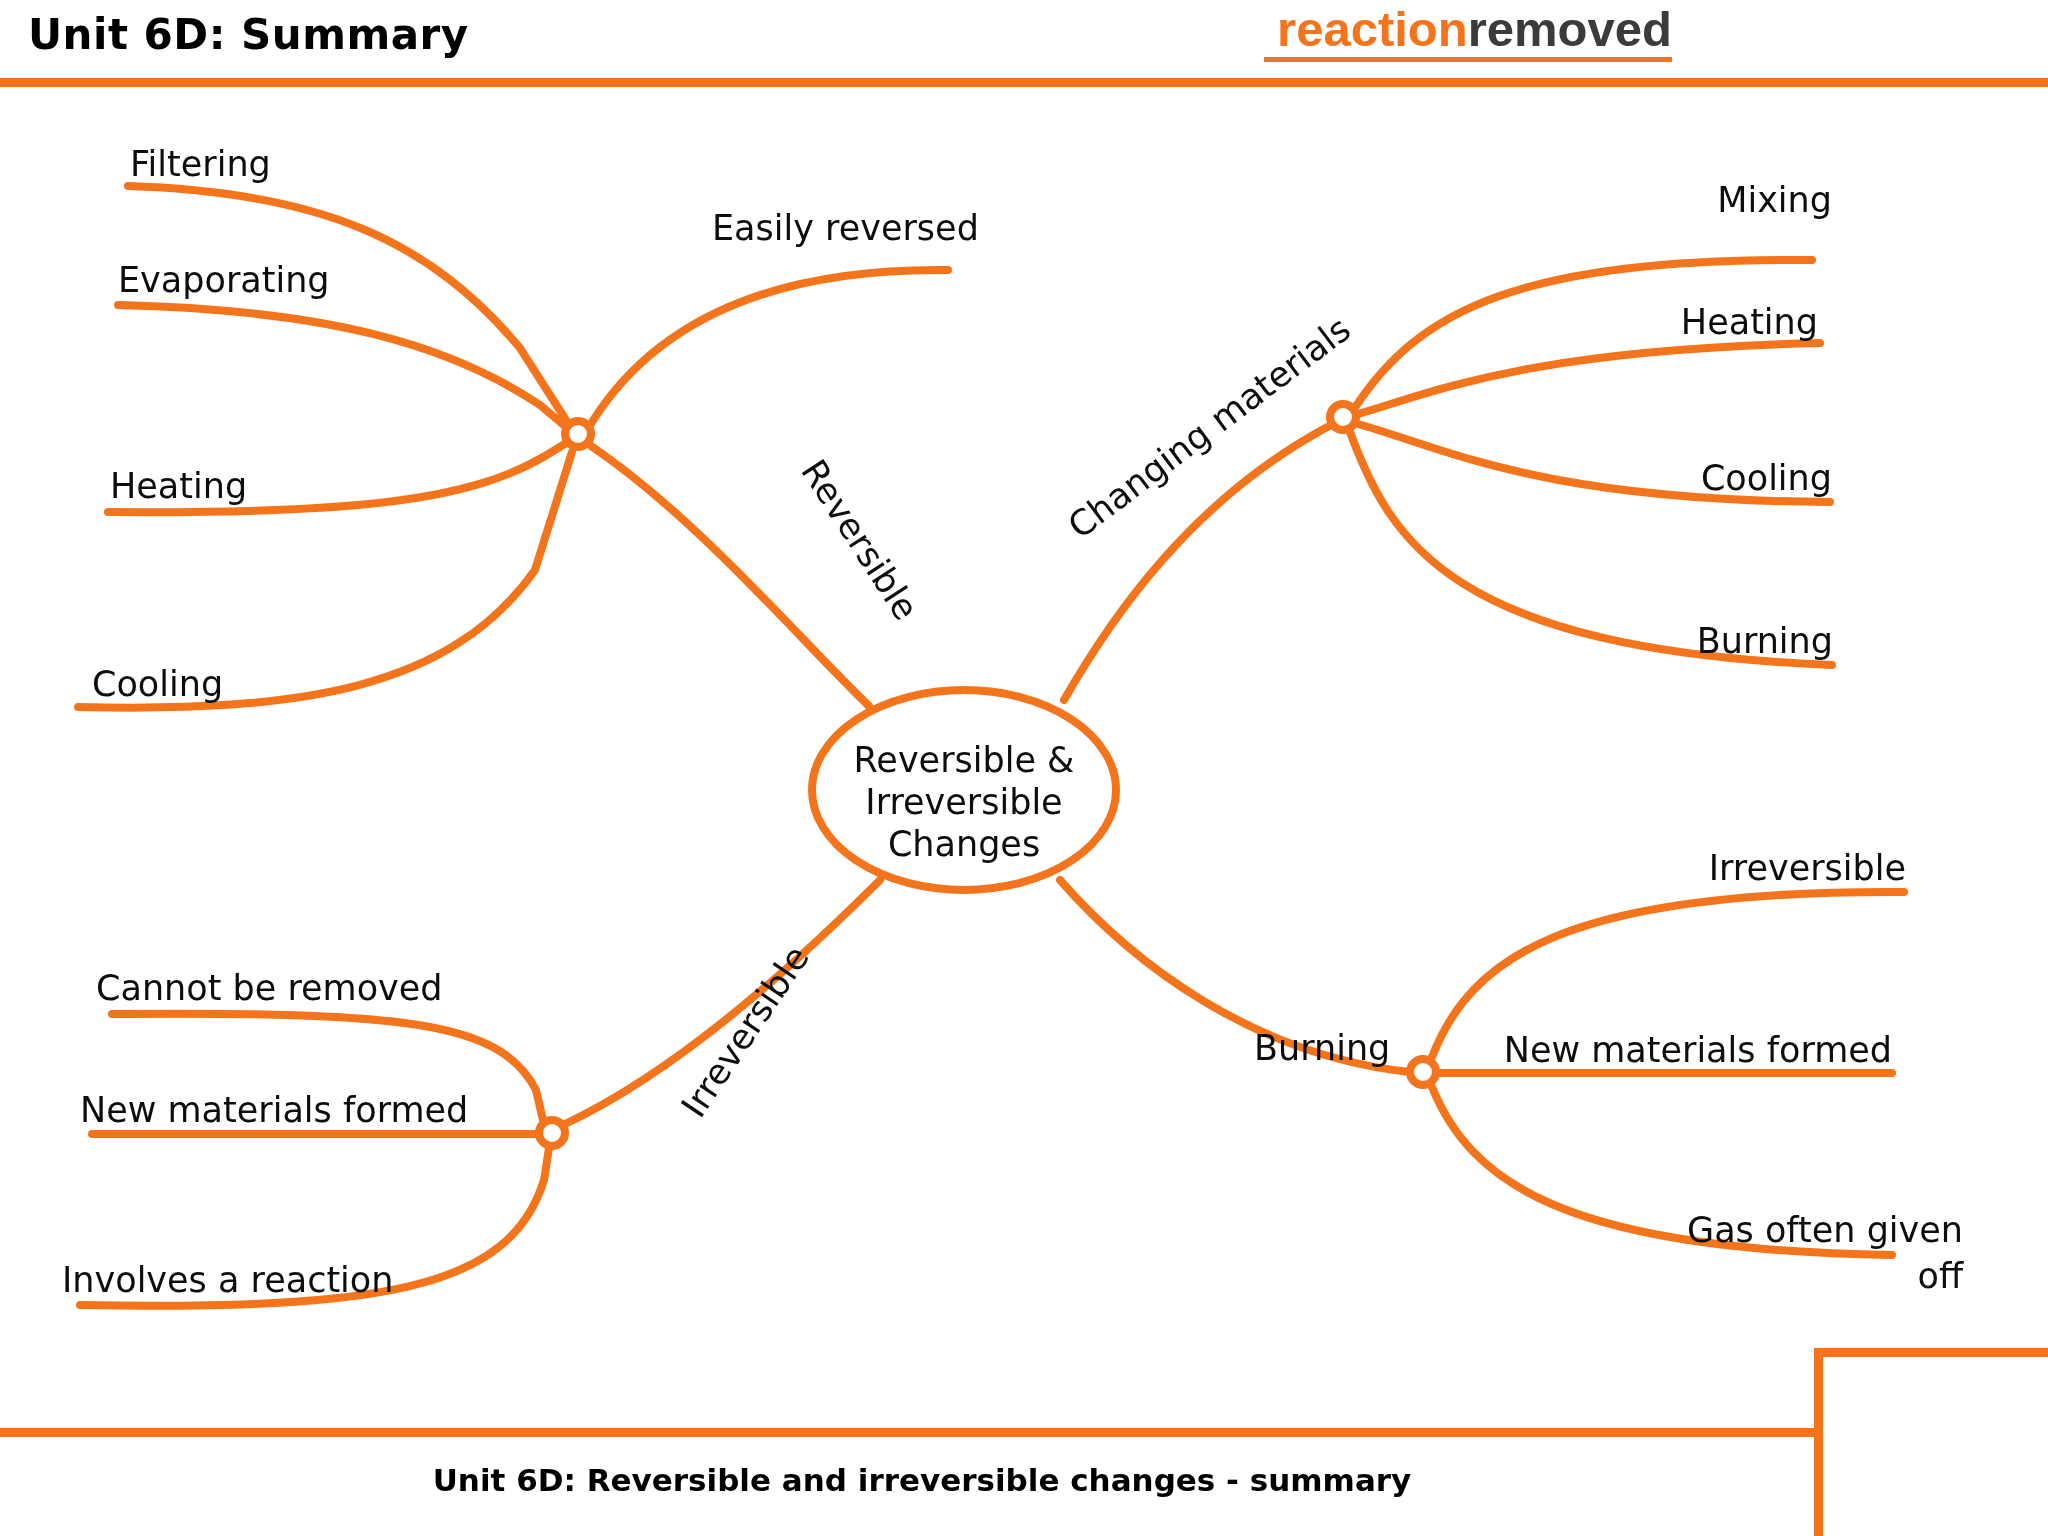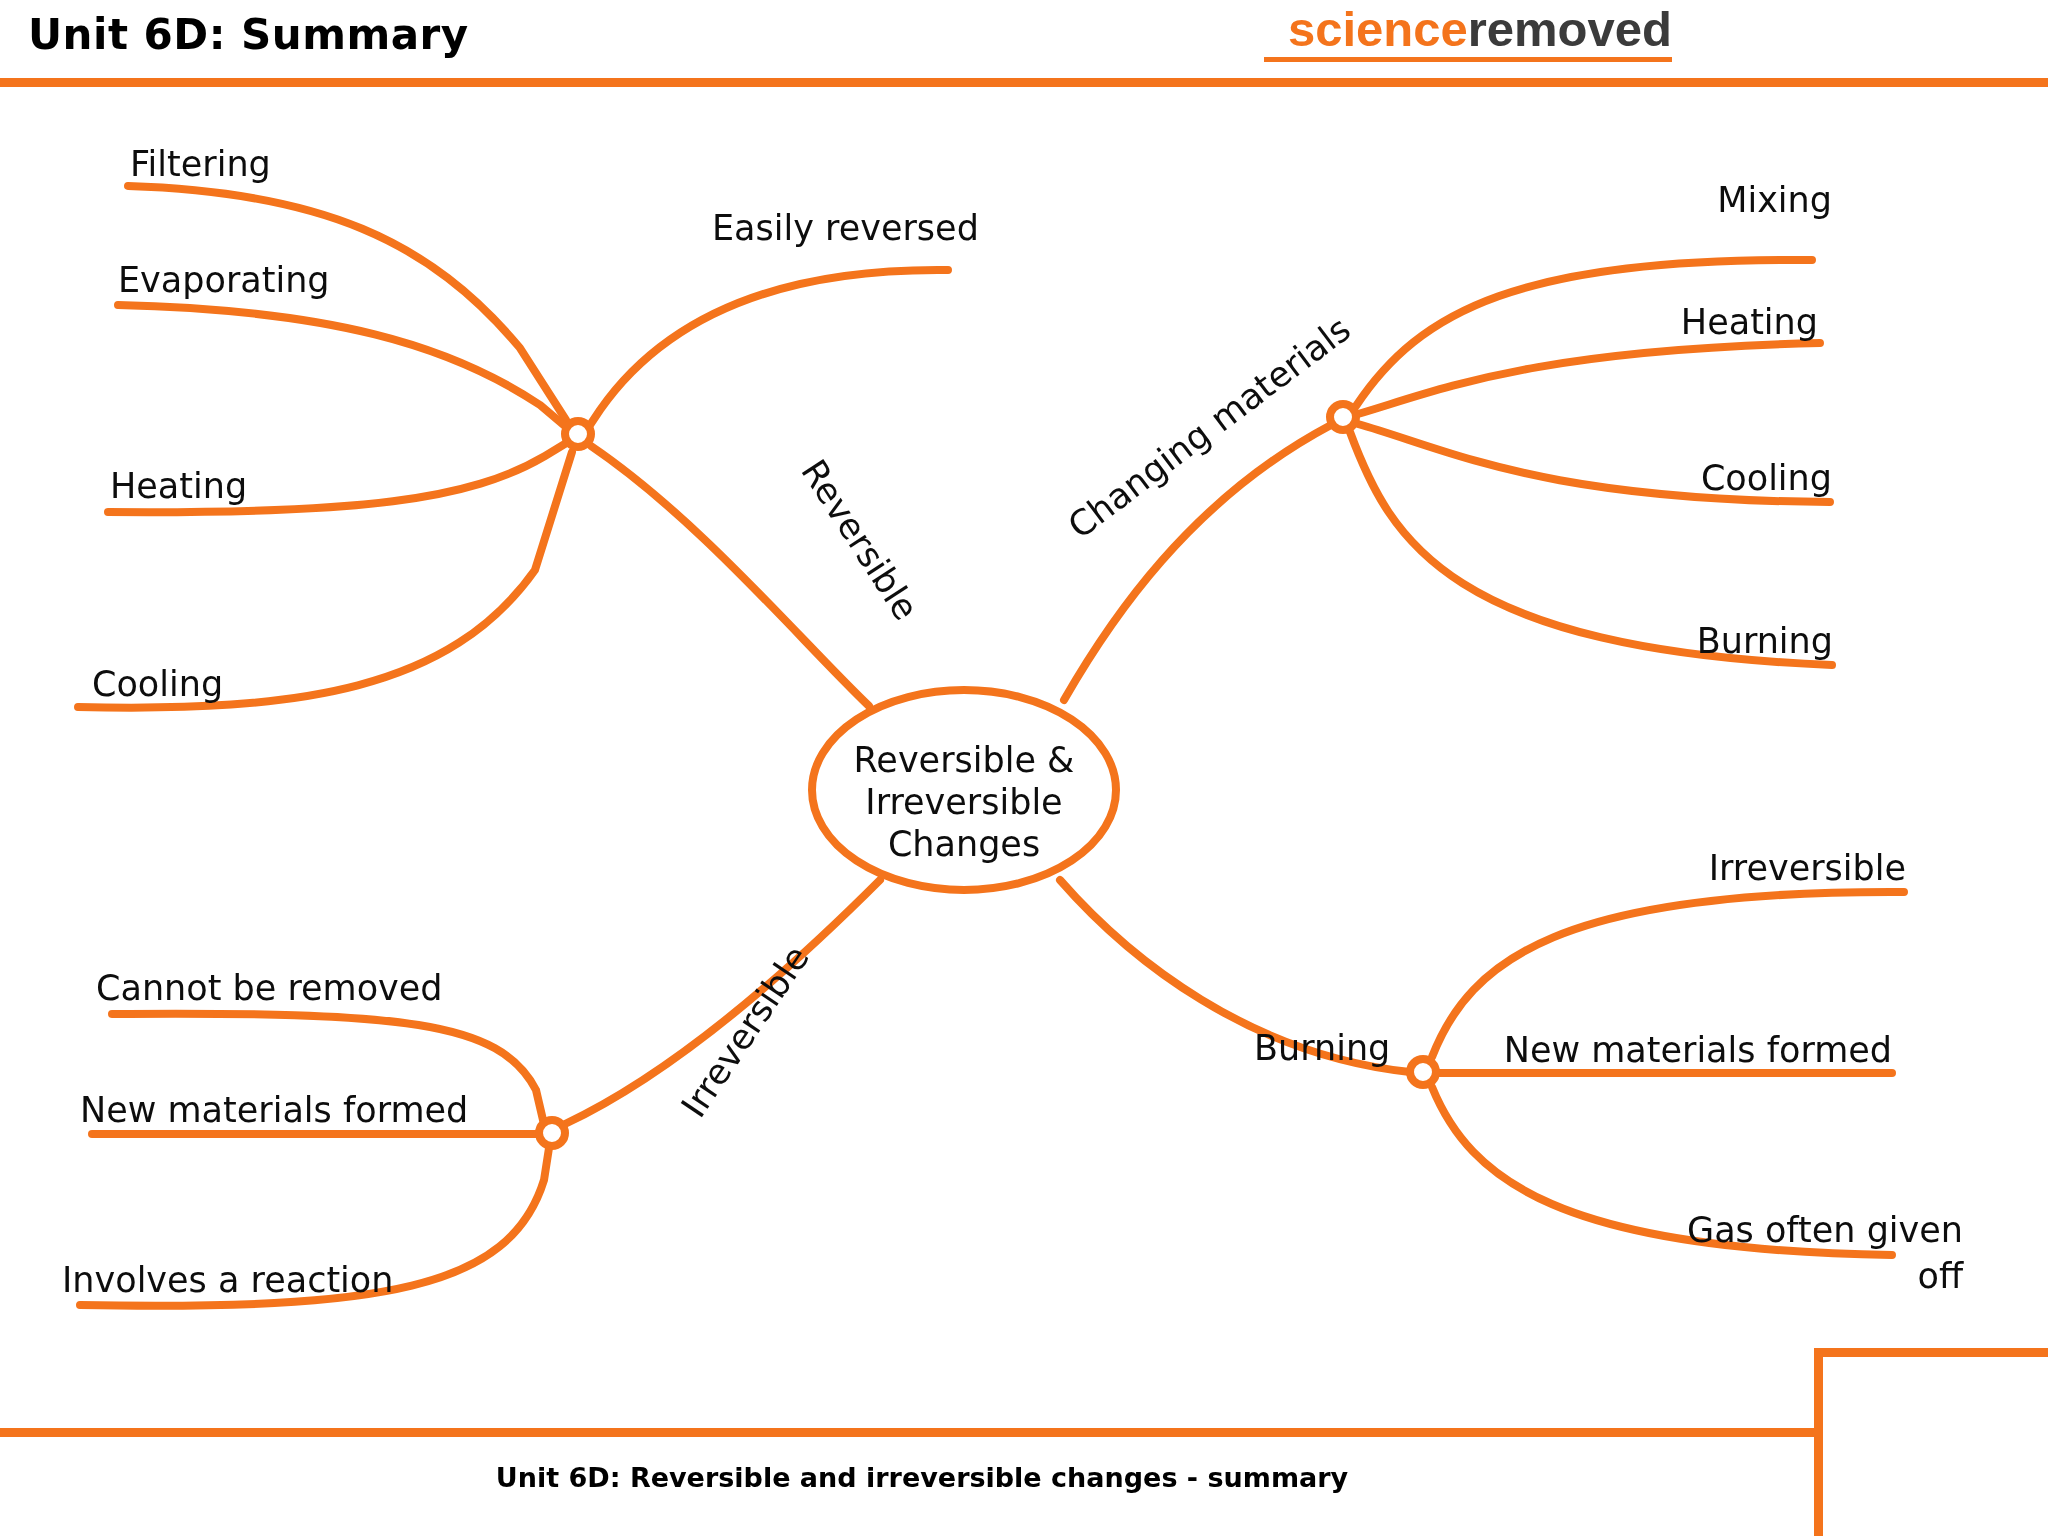--- a/index.html
+++ b/index.html
@@ -139,34 +139,34 @@
     height: 9px;
     background: #F4741C;
   }
   #footer-caption {
     position: absolute;
     left: 0;
     top: 1462px;
     width: 1844px;
     text-align: center;
     font-family: "DejaVu Sans", "Liberation Sans", sans-serif;
-    font-size: 27px;
+    font-size: 31px;
     font-weight: bold;
     color: #000000;
     white-space: nowrap;
   }
 </style>
 </head>
 <body>
 
 <div id="header">
   <div id="page-title">Unit 6D: Summary</div>
 
   <div id="logo">
-    <div id="logo-text"><span id="logo-science">science</span><span id="logo-anywhere">removed</span></div>
+    <div id="logo-text"><span id="logo-science">reaction</span><span id="logo-anywhere">removed</span></div>
     <div id="logo-underline"></div>
   </div>
 
   <div id="header-rule"></div>
 </div>
 
 <svg id="mindmap" viewBox="0 0 2048 1536">
 
   <path class="branch-path" d="M 869,706 C 800,640 700,520 591,446"></path>
 

